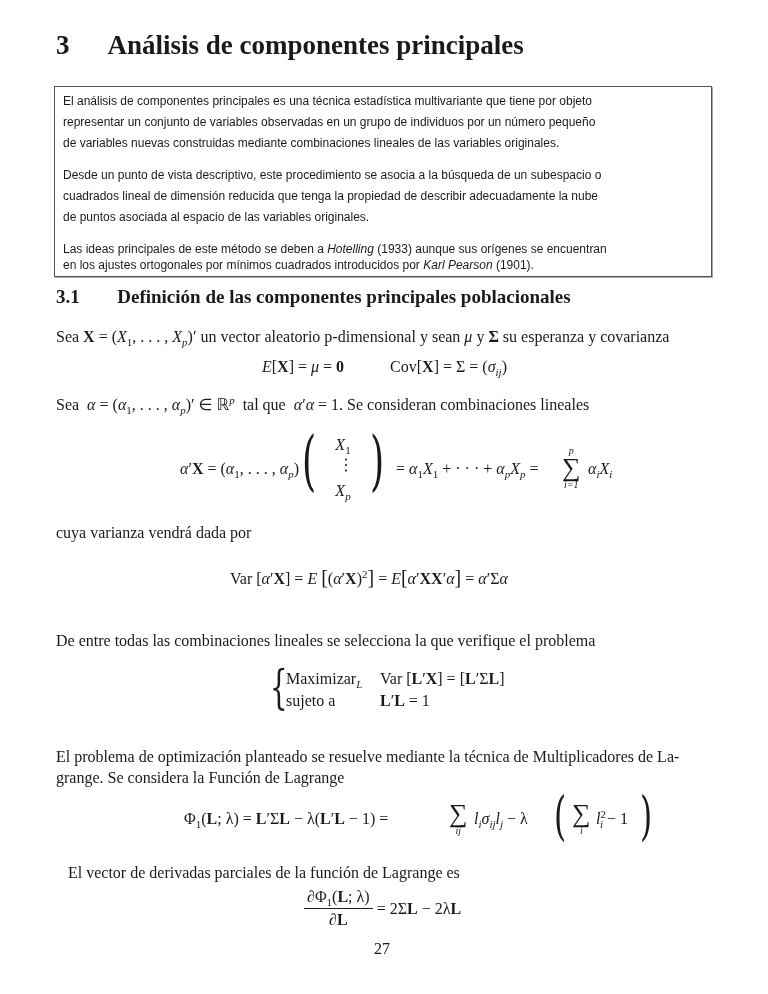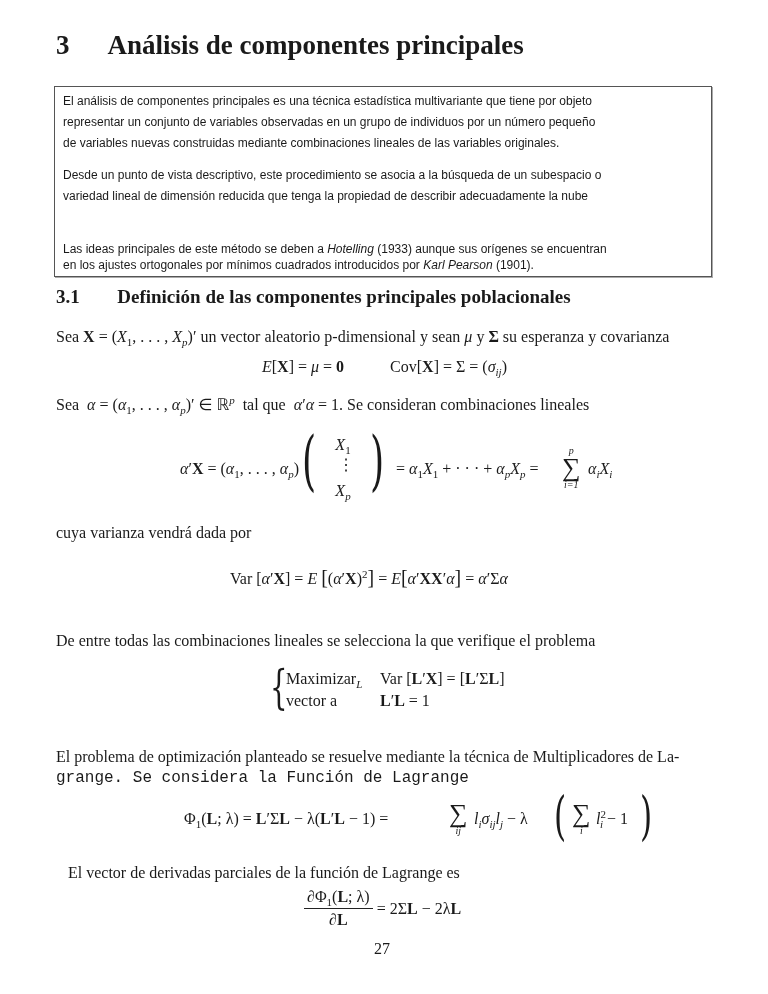--- a/index.html
+++ b/index.html
@@ -41,21 +41,22 @@
     <span style="display:inline-block; width:26px;"></span>
     <span>Análisis de componentes principales</span>
   </div>
 
   <div class="box">
     <p style="top:4px;">El análisis de componentes principales es una técnica estadística multivariante que tiene por objeto</p>
     <p style="top:25px;">representar un conjunto de variables observadas en un grupo de individuos por un número pequeño</p>
     <p style="top:46px;">de variables nuevas construidas mediante combinaciones lineales de las variables originales.</p>
 
     <p style="top:78px;">Desde un punto de vista descriptivo, este procedimiento se asocia a la búsqueda de un subespacio o</p>
-    <p style="top:99px;">variedad lineal   de dimensión reducida que tenga la propiedad de describir adecuadamente la nube</p>
+    <p style="top:99px;">cuadrados lineal   de dimensión reducida que tenga la propiedad de describir adecuadamente la nube</p>
+    <p style="top:120px;">de puntos asociada al espacio de las variables originales.</p>
 
     <p style="top:152px;"><span>Las ideas principales de este método se deben a </span><i>Hotelling</i><span> (1933) aunque sus orígenes se encuentran</span></p>
     <p style="top:168px;"><span>en los ajustes ortogonales por mínimos cuadrados introducidos por </span><i>Karl Pearson</i><span> (1901).</span></p>
   </div>
 
   <div class="abs h2" style="left:56px; top:286px;">
     <span>3.1</span>
     <span style="display:inline-block; width:28px;"></span>
     <span>Definición de las componentes principales poblacionales</span>
   </div>
@@ -95,26 +96,26 @@
   <div class="abs math" style="left:230px; top:566px;">
     Var&nbsp;[<i>α</i>′<b>X</b>] = <i>E</i>&nbsp;<span style="font-size:20px;">[</span>(<i>α</i>′<b>X</b>)<sup>2</sup><span style="font-size:20px;">]</span> = <i>E</i><span style="font-size:20px;">[</span><i>α</i>′<b>XX</b>′<i>α</i><span style="font-size:20px;">]</span> = <i>α</i>′Σ<i>α</i>
   </div>
 
   <div class="abs txt" style="left:56px; top:630px;">De entre todas las combinaciones lineales se selecciona la que verifique el problema</div>
 
   <div class="abs math" style="left:270px; top:668px; width:260px; height:48px;">
     <span style="position:absolute; left:0; top:-6px; font-size:46px; line-height:50px; font-family:'DejaVu Serif', serif; font-weight:100; transform:scaleX(0.6); transform-origin:left;">{</span>
     <span style="position:absolute; left:16px; top:2px;"><span>Maximizar</span><sub><i>L</i></sub></span>
     <span style="position:absolute; left:110px; top:2px;">Var [<b>L</b>′<b>X</b>] = [<b>L</b>′Σ<b>L</b>]</span>
-    <span style="position:absolute; left:16px; top:24px;">vector a</span>
+    <span style="position:absolute; left:16px; top:24px;">sujeto a</span>
     <span style="position:absolute; left:110px; top:24px;"><b>L</b>′<b>L</b> = 1</span>
   </div>
 
   <div class="abs txt" style="left:56px; top:746px;">El problema de optimización planteado se resuelve mediante la técnica de Multiplicadores de La-</div>
-  <div class="abs txt" style="left:56px; top:767px;font-family:Liberation Mono, monospace;">grange. Se considera la Función de Lagrange</div>
+  <div class="abs txt" style="left:56px; top:767px;">grange. Se considera la Función de Lagrange</div>
 
   <div class="abs math" style="left:184px; top:792px; height:56px;">
     <span style="position:absolute; left:0; top:18px;">Φ<sub>1</sub>(<b>L</b>; λ) = <b>L</b>′Σ<b>L</b> − λ(<b>L</b>′<b>L</b> − 1) =</span>
     <span class="sum" style="position:absolute; left:265px; top:10px;">
         <span class="sym">∑</span>
         <span class="lim">ij</span>
       </span>
     <span style="position:absolute; left:290px; top:18px;"><i>l<sub>i</sub>σ<sub>ij</sub>l<sub>j</sub></i> − λ</span>
     <span class="bigparen" style="position:absolute; left:370px; top:-4px; font-size:52px; line-height:56px; transform:scaleX(0.6); transform-origin:left;">(</span>
     <span class="sum" style="position:absolute; left:388px; top:10px;">

